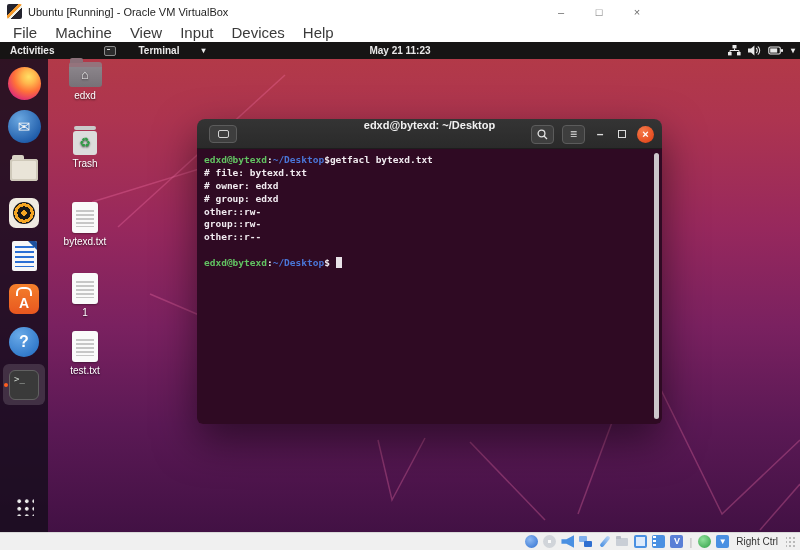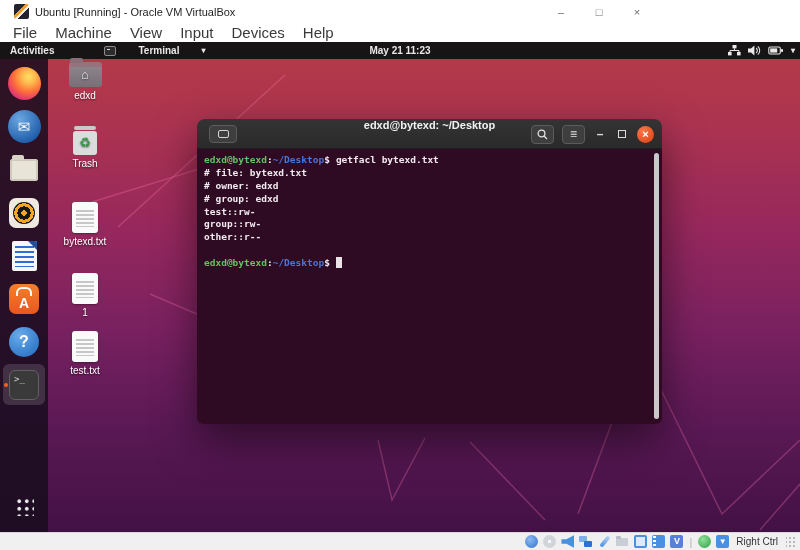--- a/index.html
+++ b/index.html
@@ -2,21 +2,21 @@
 <html><head>
 <meta charset="utf-8">
 <style>
   * { margin:0; padding:0; box-sizing:border-box; }
   html,body { width:800px; height:550px; overflow:hidden; background:#fff;
               font-family:"Liberation Sans", sans-serif; }
   #stage { position:relative; width:800px; height:550px; overflow:hidden; }
 
   
   .vbox-titlebar { position:absolute; top:0; left:0; width:656px; height:23px;
-    background:#ffffff; display:flex; align-items:center; padding-left:14px;
+    background:#ffffff; display:flex; align-items:center; padding-left:7px;
     font-size:11px; color:#1f1f1f; }
   .vbox-logo { width:15px; height:15px; border-radius:2px; margin-right:6px;
     background:linear-gradient(135deg,#23232e 0 38%,#f59b2d 38% 52%,#efefe6 52% 62%,#23232e 62%); }
   .vbox-controls { position:absolute; right:0; top:0; height:23px; display:flex; }
   .vbox-ctl { width:38px; height:23px; display:flex; align-items:center; justify-content:center;
     color:#6b6b6b; font-size:11px; }
   .vbox-menubar { position:absolute; top:23px; left:0; width:800px; height:19px;
     background:#ffffff; display:flex; align-items:center; padding-left:4px;
     font-size:15px; color:#3a3a3a; }
   .vbox-menuitem { padding:0 9px; }
@@ -123,21 +123,21 @@
     font-size:11px; font-weight:bold; display:flex; align-items:center; justify-content:center; }
   .term-body { position:absolute; top:30px; left:0; right:0; bottom:0; background:#2f0a23;
     border-radius:0 0 6px 6px; padding:5px 14px 4px 7px;
     font-family:"DejaVu Sans Mono",monospace; font-size:9.5px; font-weight:bold;
     line-height:12.9px; color:#f1ebf0; }
   .term-scrollbar { position:absolute; right:3px; top:4px; bottom:5px; width:5px;
     border-radius:3px; background:#ccc7cb; }
   .tline { height:12.9px; white-space:pre; }
   .tp-user { color:#62c462; }
   .tp-path { color:#4a76d8; }
-  .t-cmd { margin-left:6px; }
+  .t-cmd { }
   .t-cursor { display:inline-block; width:6px; height:11px; background:#e9e3e8;
     margin-left:6px; vertical-align:text-bottom; }
 
   
   .vbox-statusbar { position:absolute; left:0; top:532px; width:800px; height:18px;
     background:#f0f0f0; border-top:1px solid #d9d9d9; display:flex; align-items:center;
     justify-content:flex-end; gap:5px; padding-right:4px; font-size:10px; color:#333; }
   .sb-ic { width:13px; height:13px; display:inline-block; position:relative; }
   .sb-hdd { background:radial-gradient(circle at 38% 35%,#8db9f2,#2f6fd0); border-radius:50%; }
   .sb-optical { background:radial-gradient(circle,#fff 0 18%,#c6cbd2 18%); border-radius:50%; opacity:.75; }
@@ -316,21 +316,21 @@
           <span class="term-min">–</span>
           <span class="term-max"></span>
           <span class="term-close">×</span>
         </span>
       </div>
       <div class="term-body">
         <div class="tline"><span class="tp-user">edxd@bytexd</span><span>:</span><span class="tp-path">~/Desktop</span><span>$</span><span class="t-cmd">getfacl bytexd.txt</span></div>
         <div class="tline"># file: bytexd.txt</div>
         <div class="tline"># owner: edxd</div>
         <div class="tline"># group: edxd</div>
-        <div class="tline">test::rw-</div>
+        <div class="tline">other::rw-</div>
         <div class="tline">group::rw-</div>
         <div class="tline">other::r--</div>
         <div class="tline"></div>
         <div class="tline"><span class="tp-user">edxd@bytexd</span><span>:</span><span class="tp-path">~/Desktop</span><span>$</span><span class="t-cursor"></span></div>
         <div class="term-scrollbar"></div>
       </div>
     </div>
 
   </div>
 

